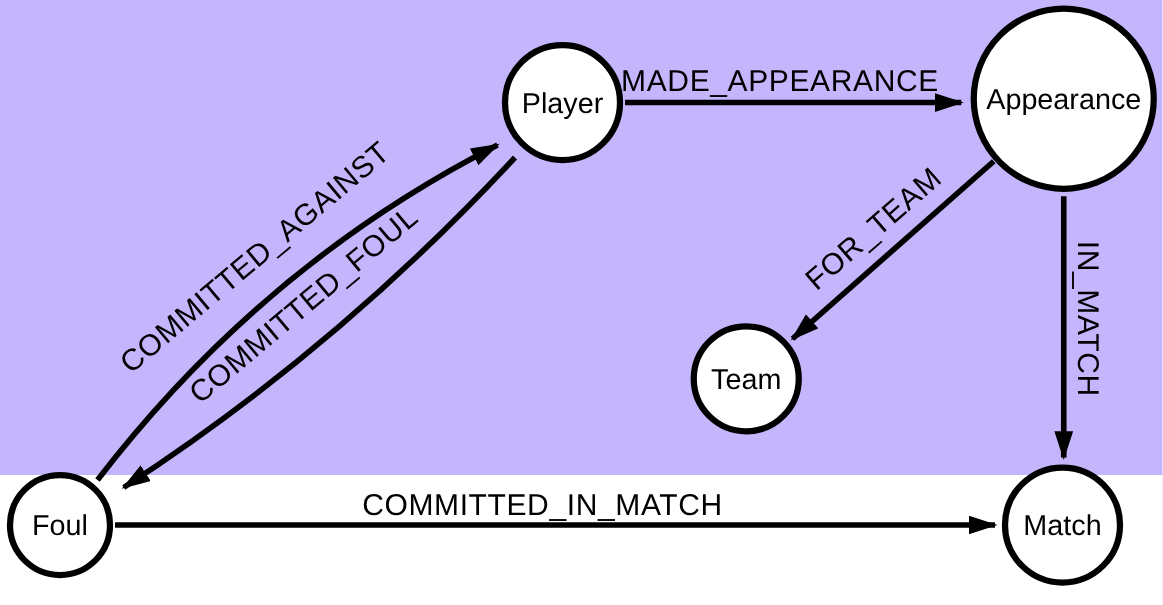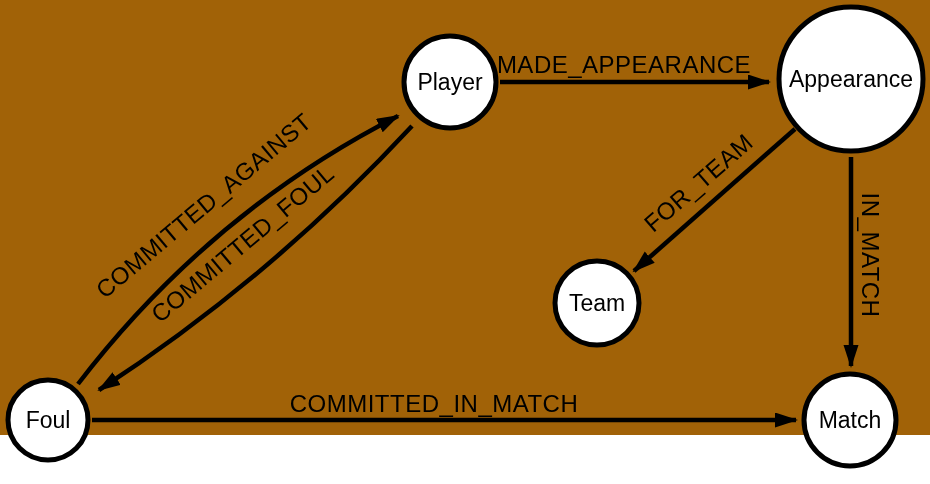--- a/index.html
+++ b/index.html
@@ -6,22 +6,22 @@
     margin: 0;
     padding: 0;
     background: #ffffff;
     width: 930px;
     height: 484px;
     overflow: hidden;
   }
   .canvas-wrap {
     position: relative;
     width: 930px;
-    height: 435px;
-    background: #a16207;
+    height: 380px;
+    background: #c4b5fd;
   }
   svg {
     display: block;
   }
   .edge {
     fill: none;
     stroke: #000000;
     stroke-width: 4.5;
   }
   .node-circle {

